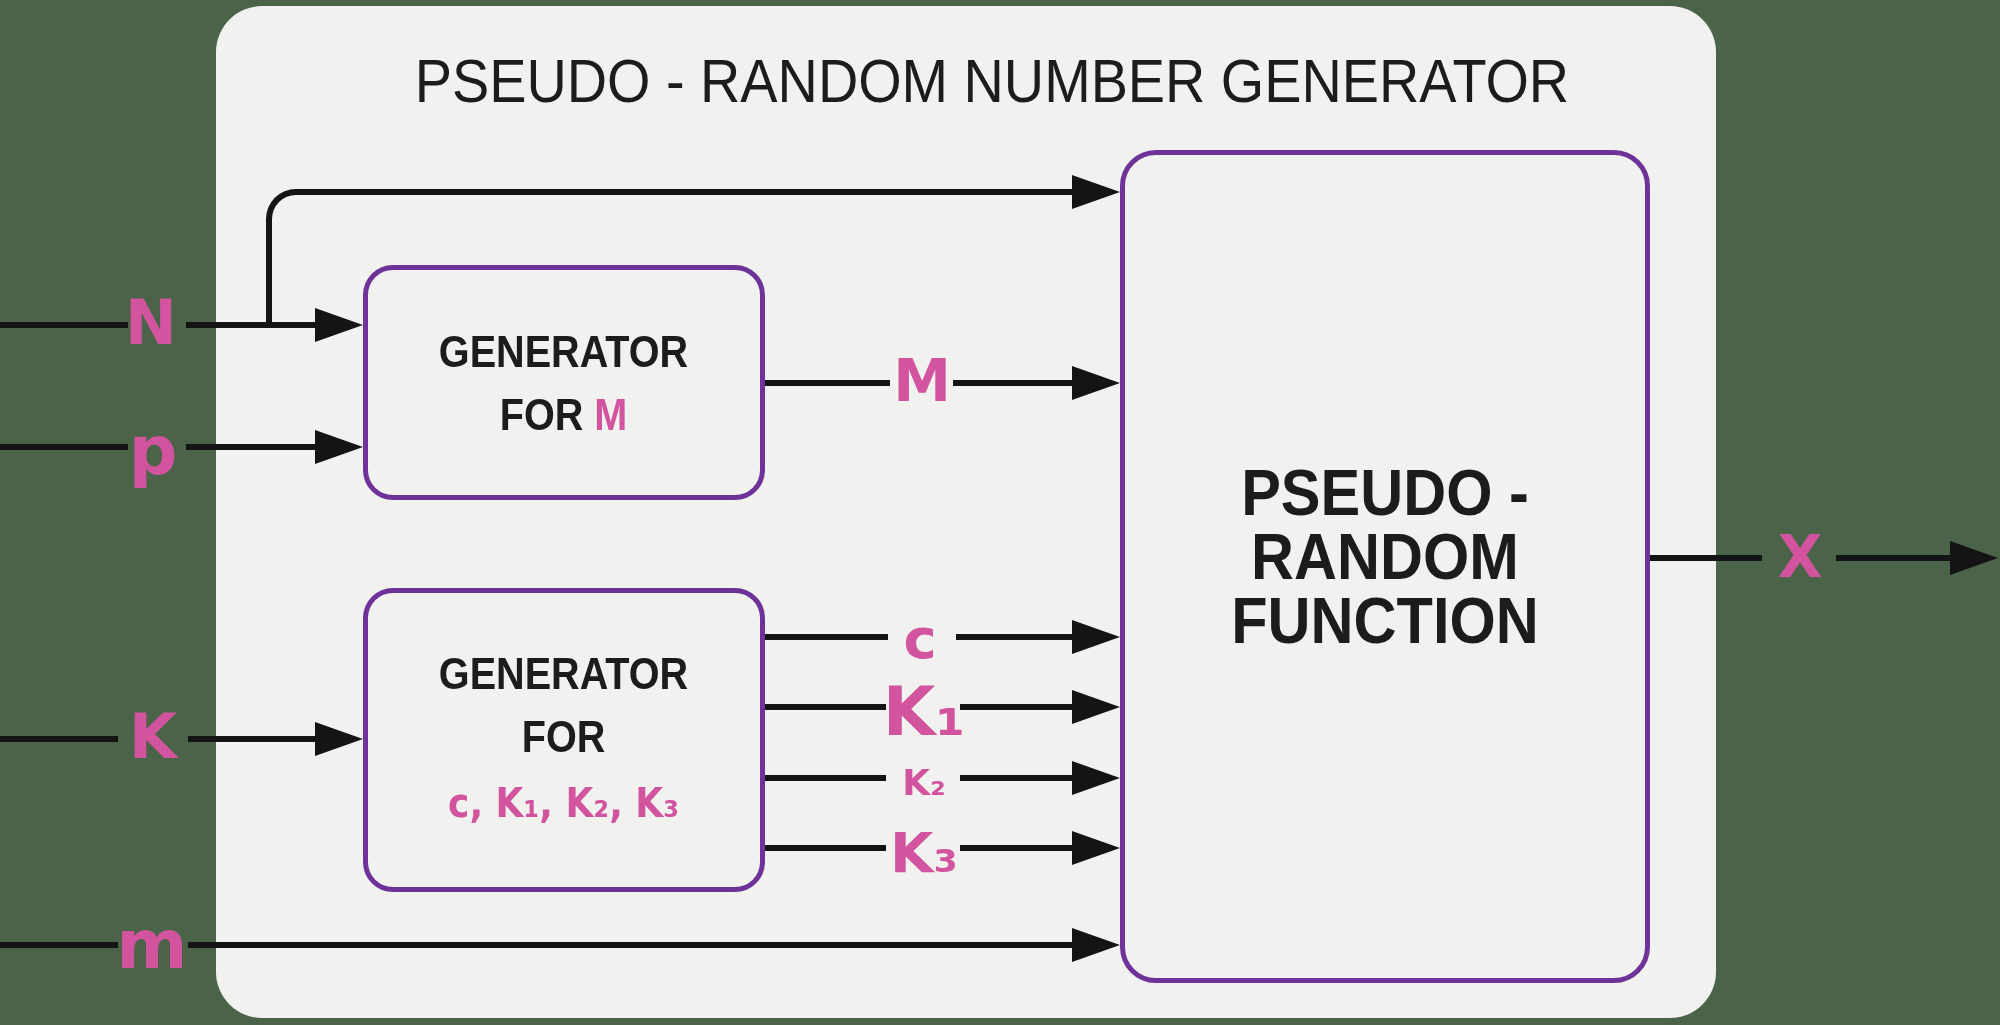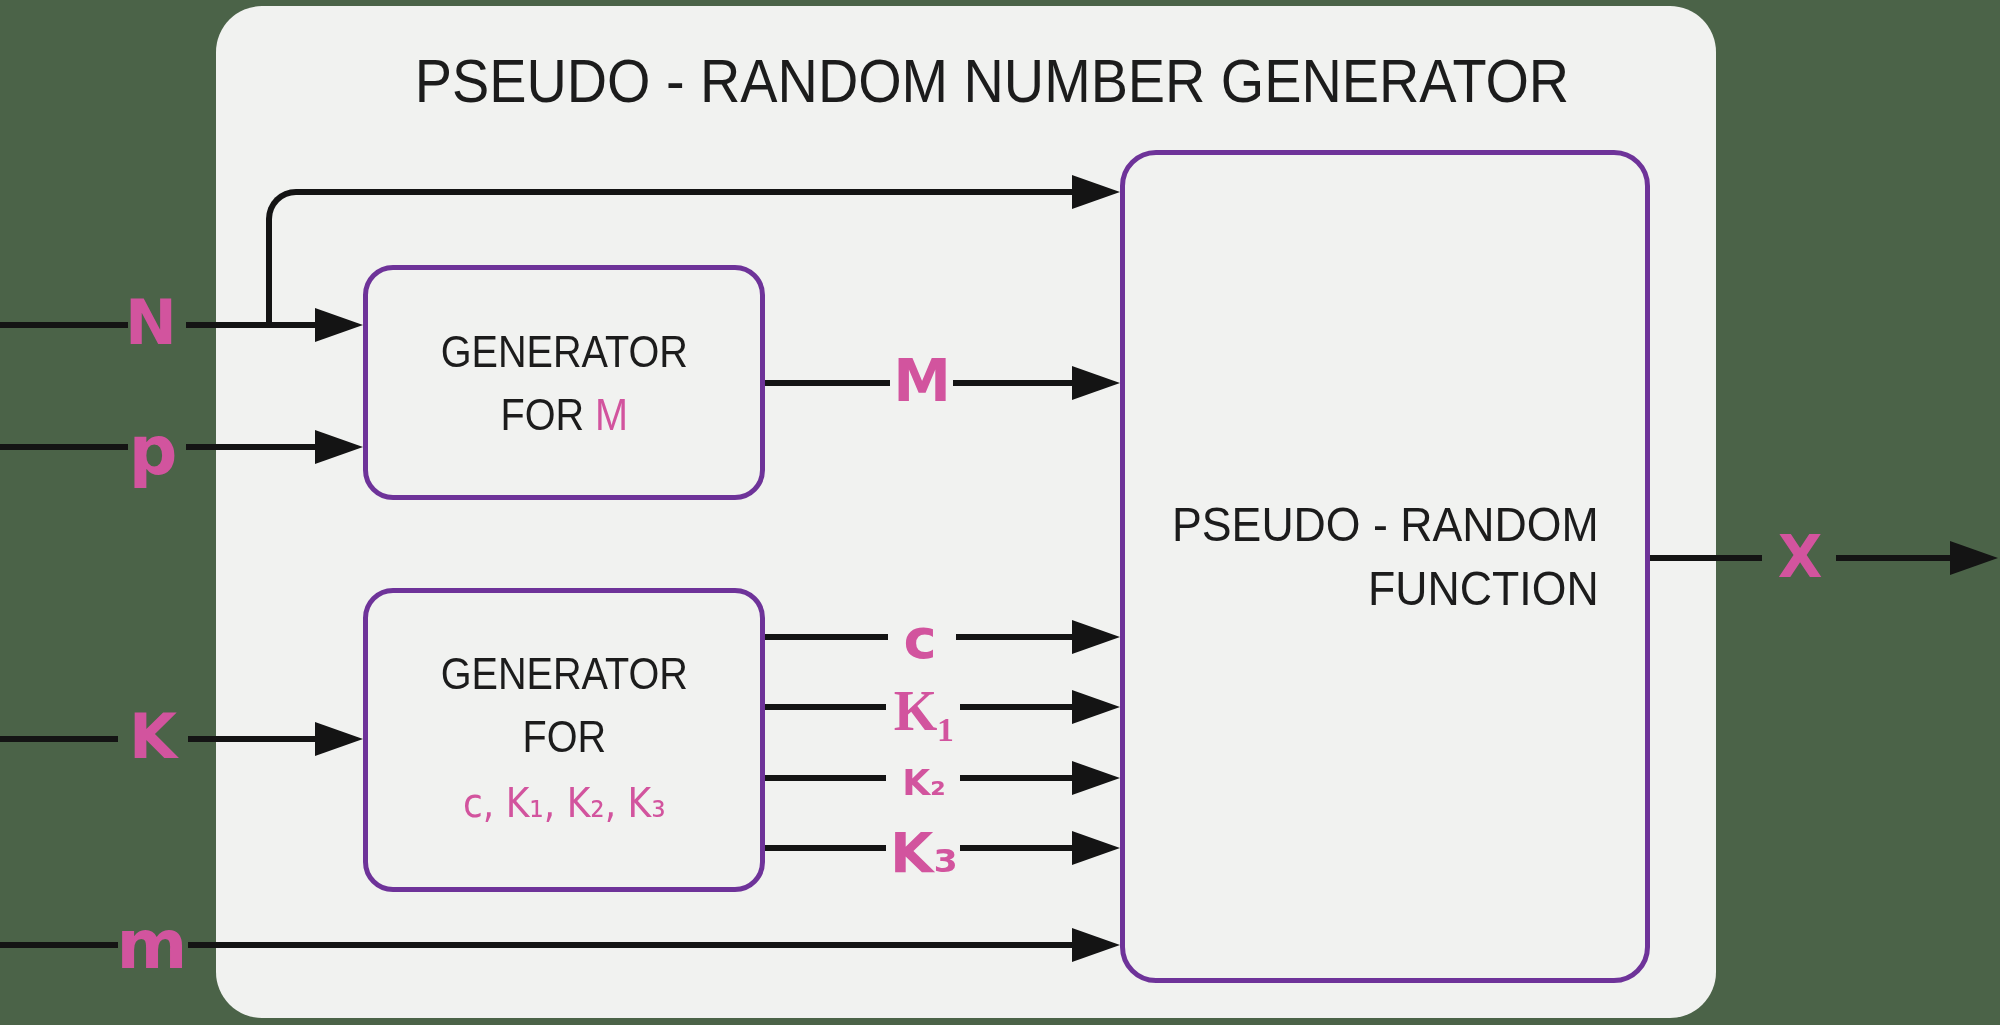--- a/index.html
+++ b/index.html
@@ -4,24 +4,24 @@
 <style>
   html,body{margin:0;padding:0;background:#4b6348;}
   .canvas{position:relative;width:2000px;height:1025px;background:#4b6348;overflow:hidden;
           font-family:"Liberation Sans",sans-serif;}
   .panel{position:absolute;left:216px;top:6px;width:1500px;height:1012px;
          background:#f1f2f0;border-radius:46px;}
   .title{position:absolute;left:992px;top:80px;transform:translate(-50%,-50%) scaleX(0.90);
          font-size:62px;color:#1c1c1c;white-space:nowrap;letter-spacing:0px;}
   .box{position:absolute;border:5px solid #6e3399;border-radius:30px;background:#f1f2f0;
        display:flex;flex-direction:column;align-items:center;justify-content:center;
-       color:#1c1c1c;text-align:center;}
+       color:#1c1c1c;text-align:center;font-weight:bold;}
   .box .inner{transform:scaleX(0.90);}
   .box-gen{font-size:44px;line-height:63px;}
-  .box-prf{font-size:48px;line-height:64px;text-align:right;}
+  .box-prf{font-size:64px;line-height:64px;}
   #gen-m{left:363px;top:265px;width:392px;height:225px;}
   #gen-keys{left:363px;top:588px;width:392px;height:294px;}
   #prf{left:1120px;top:150px;width:520px;height:823px;border-radius:36px;}
   #prf .inner{transform:scaleX(0.93) translateY(-10px);}
   .pink{color:#d2549e;}
   .keysline{font-family:"DejaVu Sans",sans-serif;font-size:40px;line-height:70px;}
   .hline{position:absolute;height:6px;background:#141414;}
   .elbow{position:absolute;left:266px;top:189px;width:806px;height:139px;
          border-left:6px solid #141414;border-top:6px solid #141414;
          border-top-left-radius:30px;box-sizing:border-box;}
@@ -83,21 +83,21 @@
   <span class="lbl" style="left:153px;top:736px;font-size:62px;">K</span>
   <div class="hline" style="left:188px;top:736px;width:129px;"></div>
   <div class="ah" style="left:315px;top:722px;"></div>
 
   <div class="hline" style="left:765px;top:634px;width:123px;"></div>
   <span class="lbl" style="left:920px;top:638px;font-size:56px;">c</span>
   <div class="hline" style="left:956px;top:634px;width:118px;"></div>
   <div class="ah" style="left:1072px;top:620px;"></div>
 
   <div class="hline" style="left:765px;top:704px;width:121px;"></div>
-  <span class="lbl" style="left:924px;top:711px;font-size:56px;font-family:Liberation Serif, serif;">K₁</span>
+  <span class="lbl" style="left:924px;top:711px;font-size:68px;">K₁</span>
   <div class="hline" style="left:960px;top:704px;width:114px;"></div>
   <div class="ah" style="left:1072px;top:690px;"></div>
 
   <div class="hline" style="left:765px;top:775px;width:121px;"></div>
   <span class="lbl" style="left:924px;top:782px;font-size:36px;">K₂</span>
   <div class="hline" style="left:960px;top:775px;width:114px;"></div>
   <div class="ah" style="left:1072px;top:761px;"></div>
 
   <div class="hline" style="left:765px;top:845px;width:121px;"></div>
   <span class="lbl" style="left:924px;top:852px;font-size:56px;">K₃</span>

